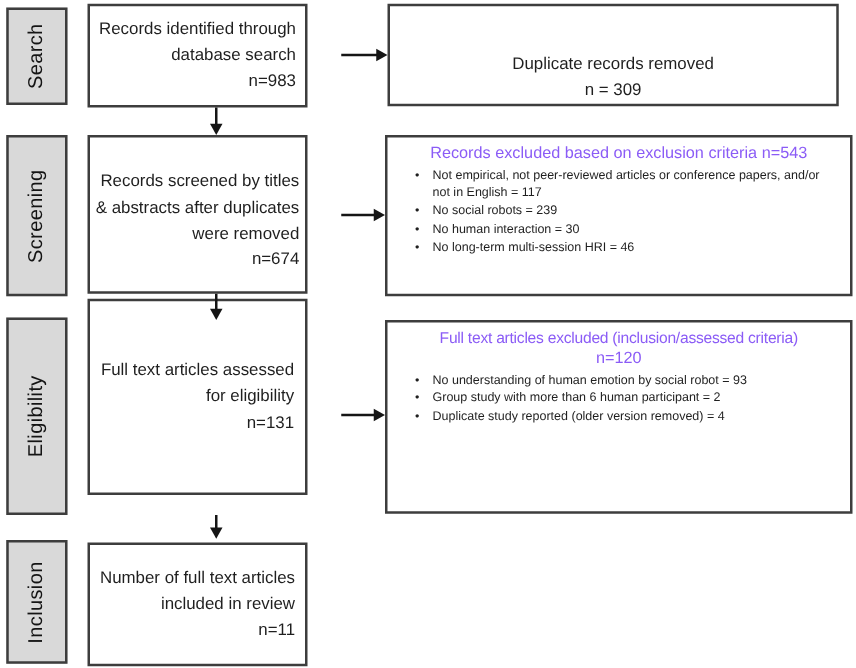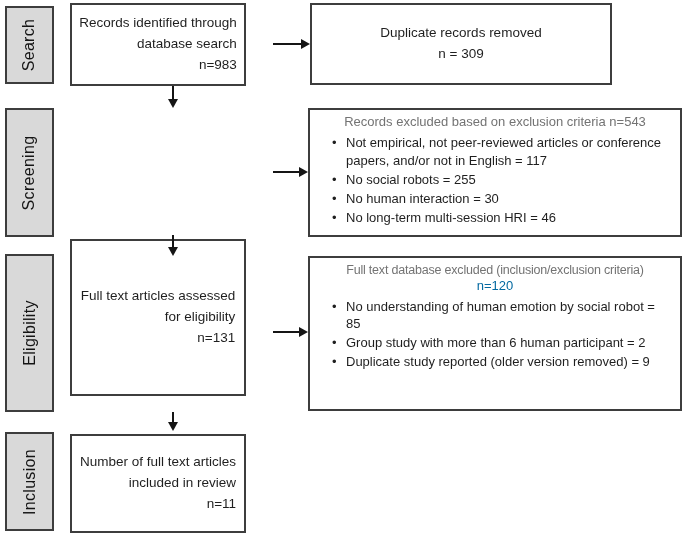--- a/index.html
+++ b/index.html
@@ -26,31 +26,31 @@
     position:absolute;background:#ffffff;border:2px solid #3d3d3d;
     box-sizing:border-box;
   }
   .mid{left:70px;width:176px;display:flex;align-items:center;justify-content:center;text-align:right;}
   .box-text{font-size:13.5px;line-height:1.55;white-space:pre-line;color:#1f1f1f;}
   #box-identified{top:3px;height:83px;}
   #box-screened{top:108px;height:127px;padding-top:10px;}
   #box-assessed{top:239px;height:157px;}
   #box-included{top:434px;height:99px;}
 
-  #box-duplicates{left:310px;top:3px;width:302px;height:82px;
-    display:flex;align-items:center;justify-content:center;text-align:center;}
+  #box-duplicates{left:310px;top:3px;width:361px;height:82px;
+    display:flex;align-items:flex-end;justify-content:center;text-align:center;}
   .side{left:308px;width:374px;padding:4px 8px;}
   #box-screen-excluded{top:108px;height:129px;}
   #box-full-excluded{top:256px;height:155px;}
-  .side-title{font-size:13px;line-height:1.3;text-align:center;color:#737373;}
+  .side-title{font-size:13px;line-height:1.3;text-align:center;color:#8b5cf6;}
   .side-title.tight{font-size:12.5px;letter-spacing:-0.2px;}
-  .side-subtitle{font-size:13px;line-height:1.25;text-align:center;color:#0369a1;}
+  .side-subtitle{font-size:13px;line-height:1.25;text-align:center;color:#8b5cf6;}
   .bullets{list-style:none;margin:3px 0 0 0;padding:0 0 0 12px;}
   .bullets li{
-    position:relative;font-size:13px;line-height:1.38;padding-left:16px;
+    position:relative;font-size:10px;line-height:1.38;padding-left:16px;
     margin:0 0 1px 0;color:#1f1f1f;
   }
   .bullets li::before{content:"\2022";position:absolute;left:2px;top:0;}
 
   
   .arrow{position:absolute;background:#151515;}
   .arrow-h{height:2px;}
   .arrow-h::after{
     content:"";position:absolute;right:-8px;top:-4px;width:0;height:0;
     border-left:9px solid #151515;border-top:5px solid transparent;border-bottom:5px solid transparent;
@@ -83,53 +83,59 @@
   </div>
   <div class="stage" id="stage-inclusion">
     <span class="stage-text">Inclusion</span>
   </div>
 
   <div class="box mid" id="box-identified">
     <div class="box-text">Records identified through
 database search
 n=983</div>
   </div>
+  <div class="box mid" id="box-screened">
+    <div class="box-text">Records screened by titles
+&amp; abstracts after duplicates
+were removed
+n=674</div>
+  </div>
   <div class="box mid" id="box-assessed">
     <div class="box-text">Full text articles assessed
 for eligibility
 n=131</div>
   </div>
   <div class="box mid" id="box-included">
     <div class="box-text">Number of full text articles
 included in review
 n=11</div>
   </div>
 
   <div class="box" id="box-duplicates">
     <div class="box-text">Duplicate records removed
 n = 309</div>
   </div>
 
   <div class="box side" id="box-screen-excluded">
     <div class="side-title">Records excluded based on exclusion criteria n=543</div>
     <ul class="bullets">
       <li>Not empirical, not peer-reviewed articles or conference papers, and/or not in English = 117</li>
-      <li>No social robots = 255</li>
+      <li>No social robots = 239</li>
       <li>No human interaction = 30</li>
       <li>No long-term multi-session HRI = 46</li>
     </ul>
   </div>
 
   <div class="box side" id="box-full-excluded">
-    <div class="side-title tight">Full text database excluded (inclusion/exclusion criteria)</div>
+    <div class="side-title tight">Full text articles excluded (inclusion/assessed criteria)</div>
     <div class="side-subtitle">n=120</div>
     <ul class="bullets">
-      <li>No understanding of human emotion by social robot = 85</li>
+      <li>No understanding of human emotion by social robot = 93</li>
       <li>Group study with more than 6 human participant = 2</li>
-      <li>Duplicate study reported (older version removed) = 9</li>
+      <li>Duplicate study reported (older version removed) = 4</li>
     </ul>
   </div>
 
   <div class="arrow arrow-h" id="arr-identified-duplicates"></div>
   <div class="arrow arrow-v" id="arr-identified-screened"></div>
   <div class="arrow arrow-h" id="arr-screened-excluded"></div>
   <div class="arrow arrow-v" id="arr-screened-assessed"></div>
   <div class="arrow arrow-h" id="arr-assessed-excluded"></div>
   <div class="arrow arrow-v" id="arr-assessed-included"></div>
 

